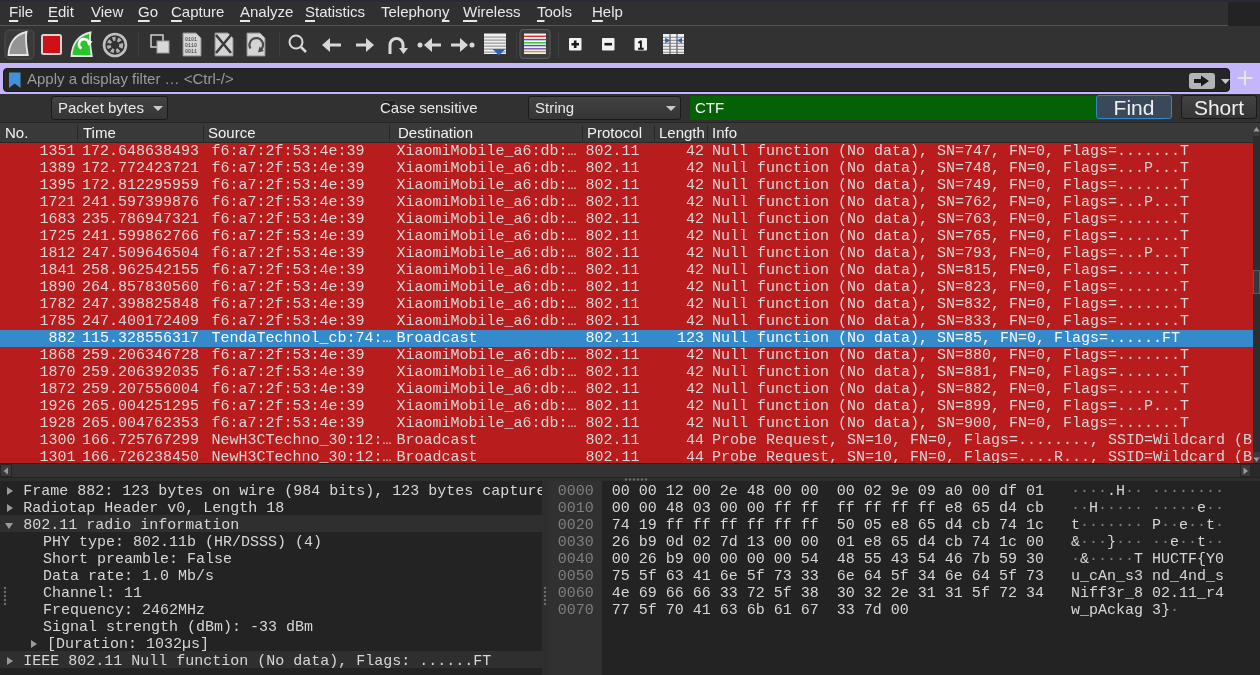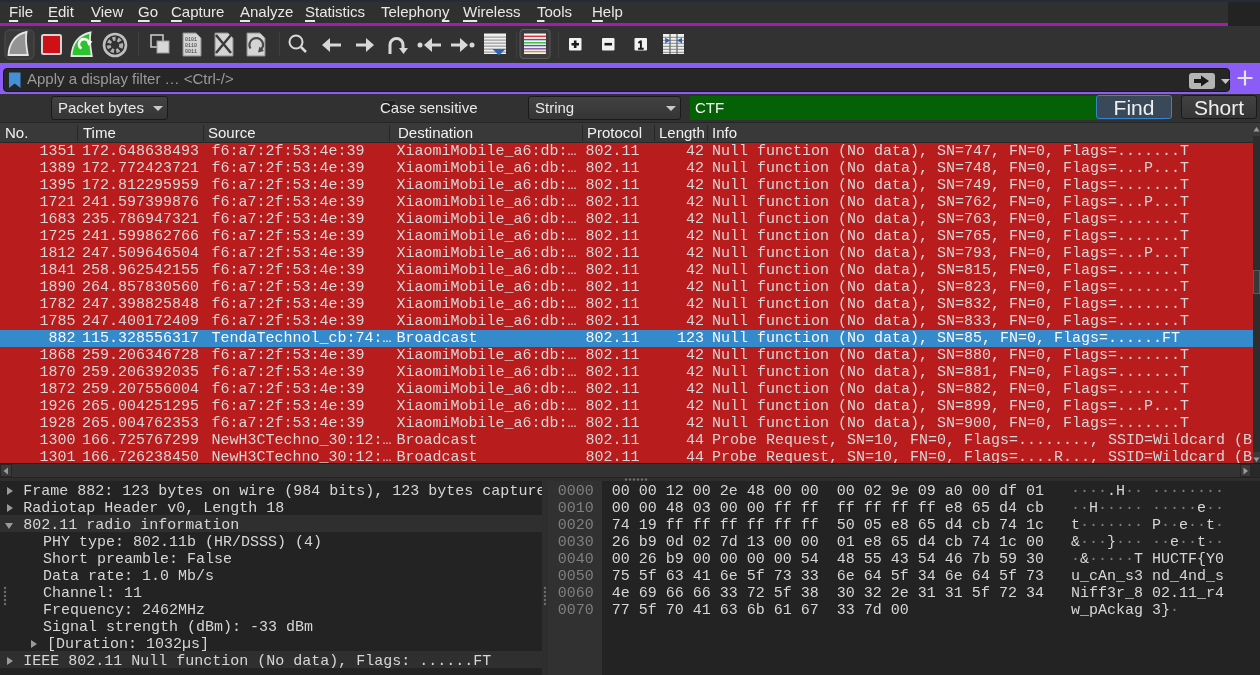--- a/index.html
+++ b/index.html
@@ -1,26 +1,26 @@
 <!DOCTYPE html>
 <html><head><meta charset="utf-8"><style>
 *{margin:0;padding:0;box-sizing:border-box}
 html,body{width:1260px;height:675px;overflow:hidden}
 body{background:#232323;font-family:"Liberation Sans",sans-serif;position:relative;color:#dcdcdc}
 .ab{position:absolute}
 .mono{font-family:"Liberation Mono",monospace;font-size:15px;line-height:17px;color:#d6d6d6;white-space:pre}
 
-#menubar{left:0;top:2px;width:1228px;height:24px;background:#303030;font-size:15px;line-height:20px;color:#e8e8e8;border-bottom:3px solid #a21caf}
+#menubar{left:0;top:2px;width:1228px;height:24px;background:#303030;font-size:15px;line-height:20px;color:#e8e8e8;border-bottom:1px solid #a21caf}
 #menubar span{position:absolute;top:0}
 #menubar u{text-decoration-thickness:1.5px;text-underline-offset:3px}
 
 #toolbar{left:0;top:26px;width:1260px;height:37px;background:#323232}
 .sep{position:absolute;top:6px;width:1px;height:24px;background:#3f3f3f}
 
-#filterbar{left:0;top:63px;width:1260px;height:31px;background:#8b5cf6}
+#filterbar{left:0;top:63px;width:1260px;height:31px;background:#c4b5fd}
 #finput{position:absolute;left:3px;top:5px;width:1227px;height:24px;background:#262626;border:1px solid #191919;border-radius:4px}
 #ftext{position:absolute;left:23px;top:2px;font-size:15px;color:#9a9a9a;line-height:16px}
 
 #findbar{left:0;top:94px;width:1260px;height:29px;background:#313131;border-bottom:1px solid #262626}
 .combo{position:absolute;top:2px;height:24px;background:linear-gradient(#424242,#353535);border:1px solid #1a1a1a;border-radius:3px;font-size:15px;line-height:22px;color:#e8e8e8}
 .combo .ct{position:absolute;left:6px;top:0}
 .caret{position:absolute;top:9px;width:0;height:0;border-left:5px solid transparent;border-right:5px solid transparent;border-top:5px solid #cacaca}
 .btn{position:absolute;top:1px;height:24px;border-radius:3px;font-size:21px;line-height:23px;text-align:center;color:#f0f0f0}
 
 #phead{left:0;top:123px;width:1260px;height:20px;background:#393939;font-size:15px;color:#f2f2f2;line-height:19px;border-bottom:1px solid #282828}

